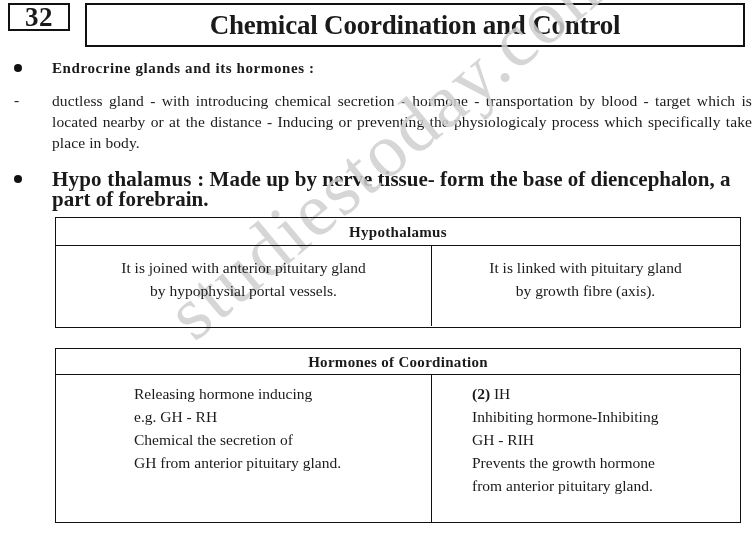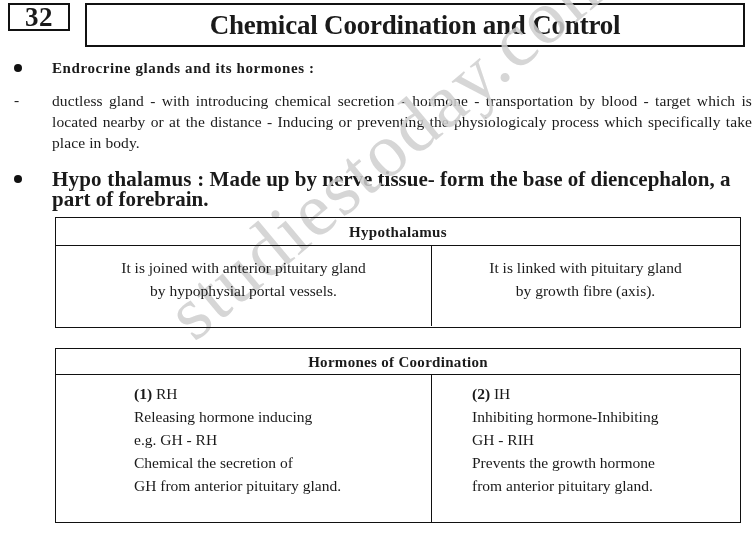--- a/index.html
+++ b/index.html
@@ -276,21 +276,20 @@
           <span class="cell-line">by growth fibre (axis).</span>
         </span>
       </div>
     </div>
   </div>
 
   <div class="tbl" id="table-hormones">
     <div class="tbl-header">Hormones of Coordination</div>
     <div class="tbl-body">
       <div class="tbl-cell t2-col-left">
-        <div class="num-label"><span>(1)</span><span class="after"> RH</span></div>
         <div class="cell-line">Releasing hormone inducing</div>
         <div class="cell-line">e.g. GH - RH</div>
         <div class="cell-line">Chemical the secretion of</div>
         <div class="cell-line">GH from anterior pituitary gland.</div>
       </div>
       <div class="tbl-cell t2-col-right">
         <div class="num-label"><span>(2)</span><span class="after"> IH</span></div>
         <div class="cell-line">Inhibiting hormone-Inhibiting</div>
         <div class="cell-line">GH - RIH</div>
         <div class="cell-line">Prevents the growth hormone</div>

